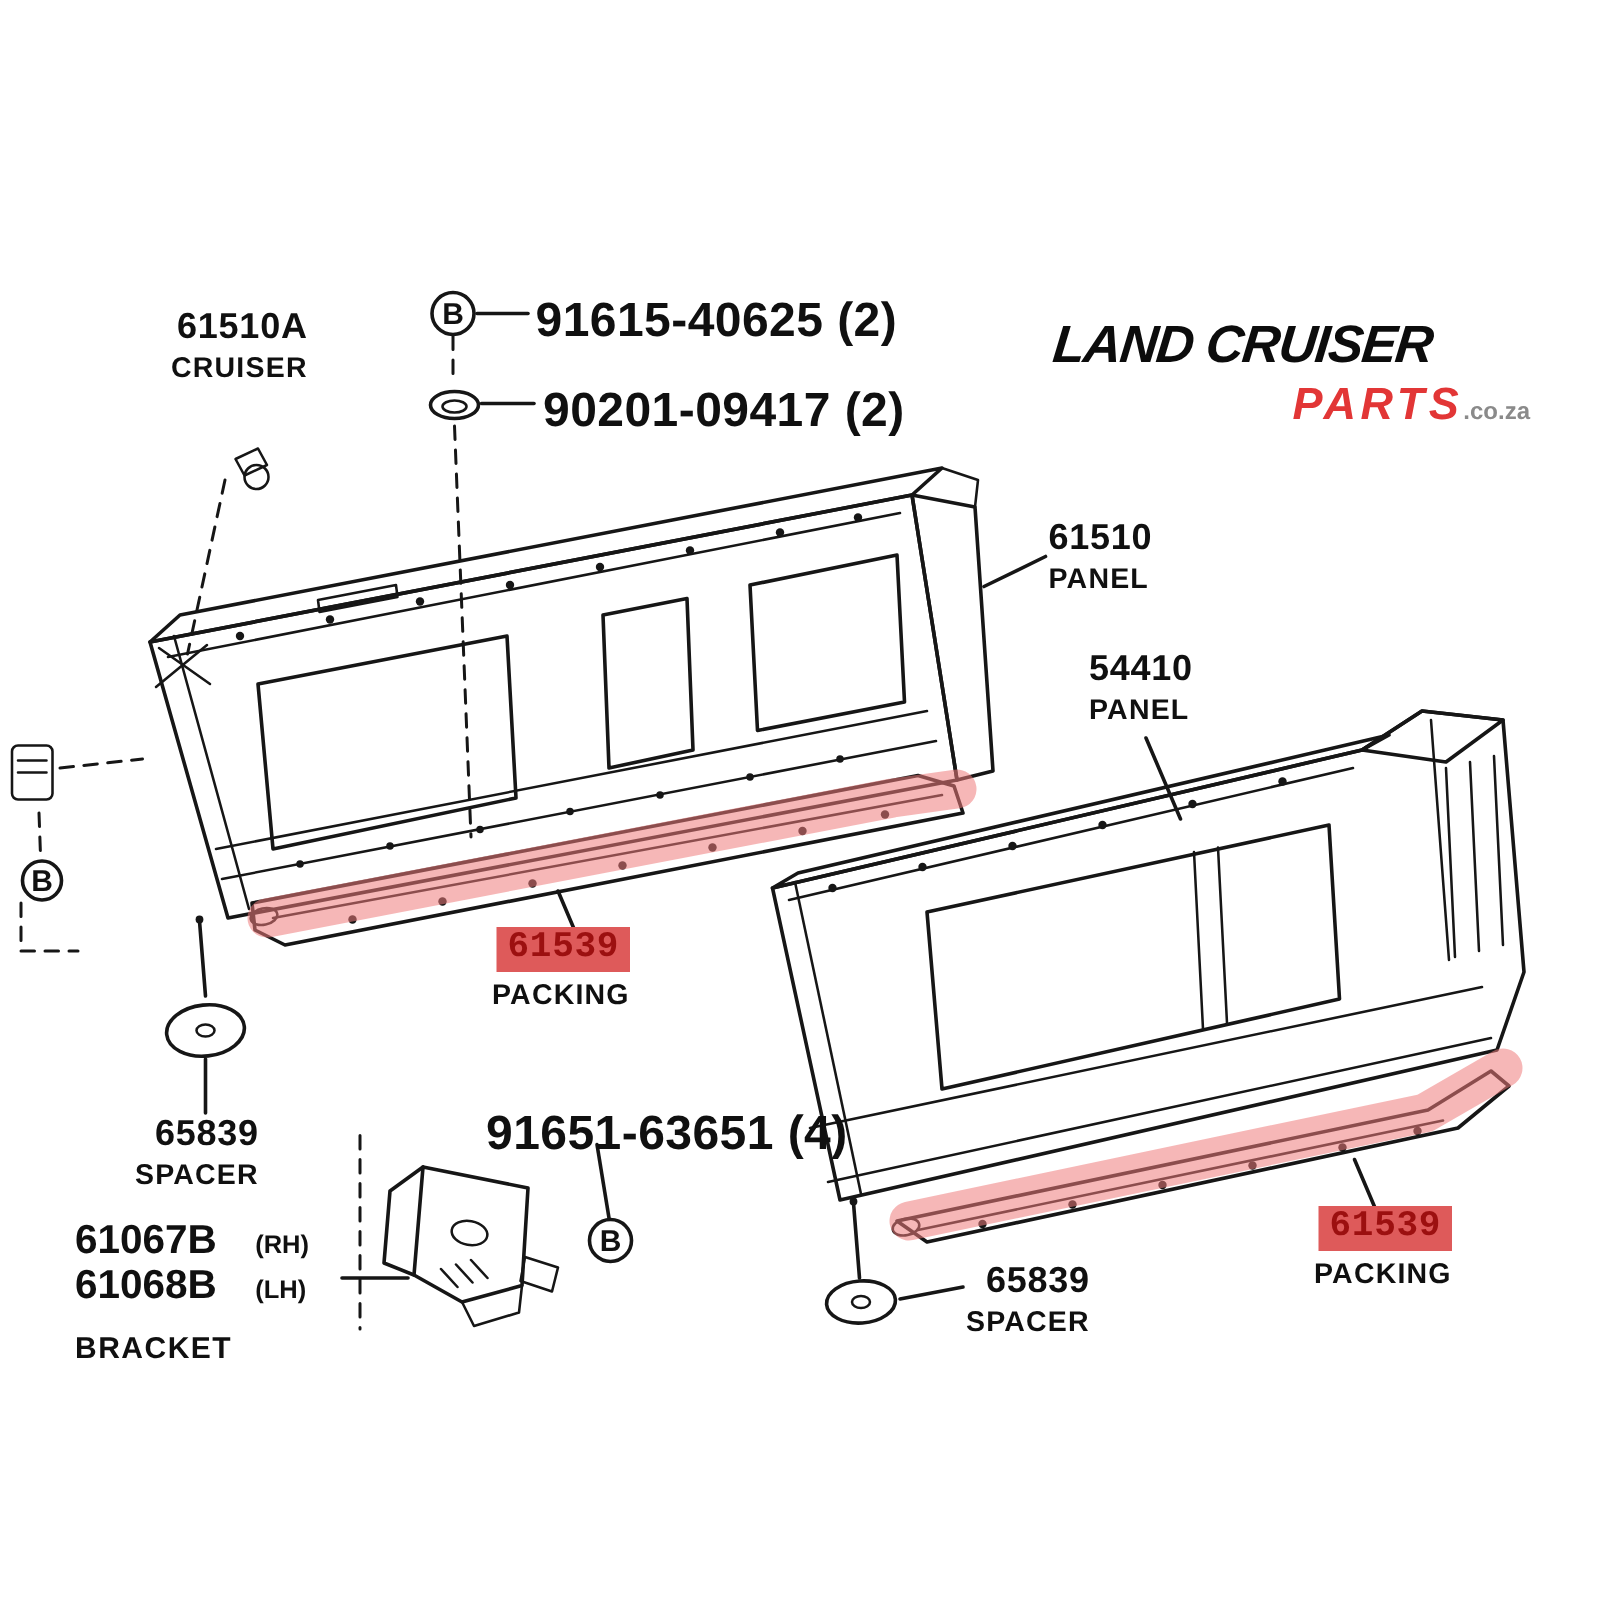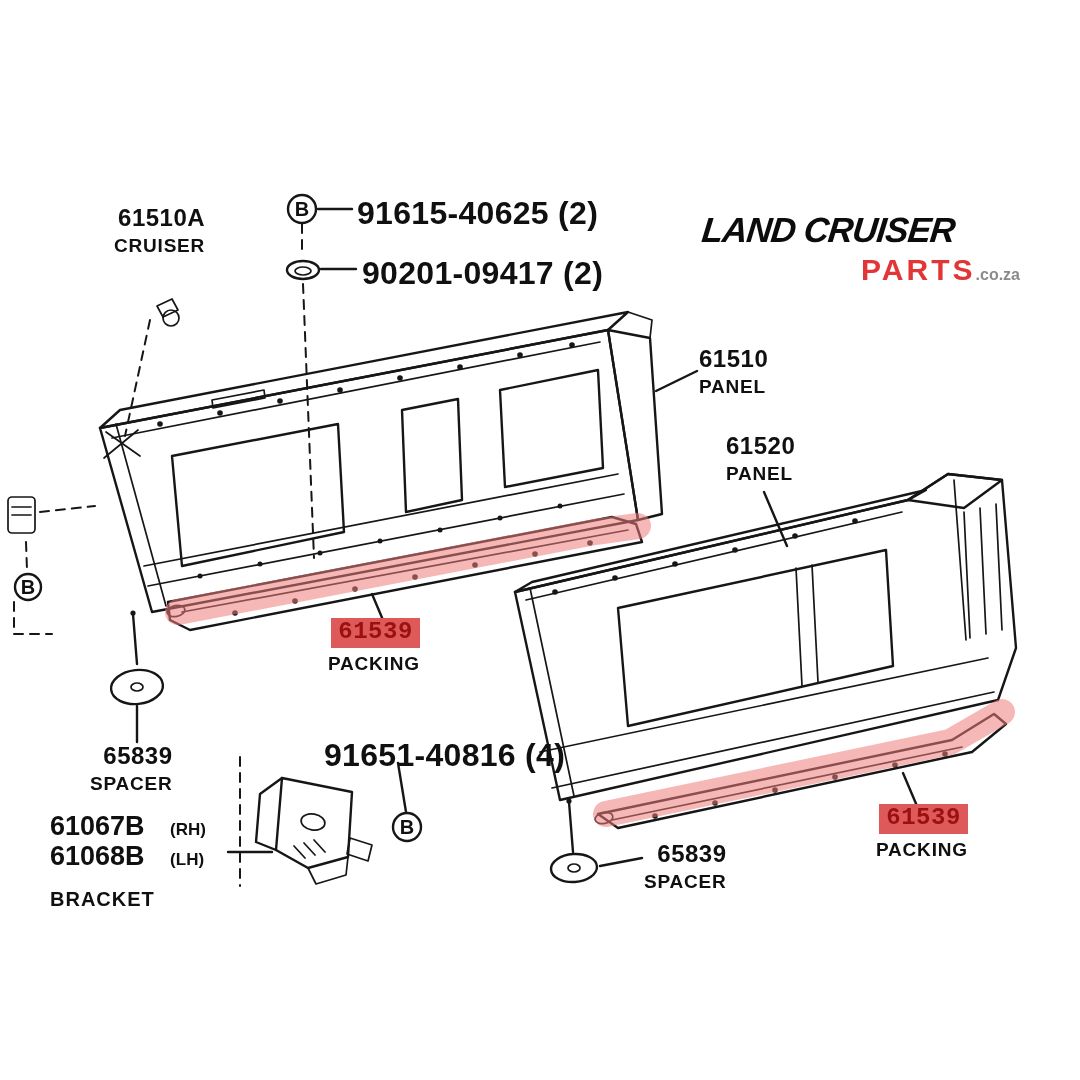--- a/index.html
+++ b/index.html
@@ -18,21 +18,21 @@
   .label .code{display:block;font-size:24px;letter-spacing:.5px;text-align:right;}
   .label .name{display:block;font-size:19px;letter-spacing:.8px;margin-top:6px;}
   .label .pn{display:block;font-size:32px;letter-spacing:.3px;}
   .hl{display:inline-block;background:var(--label-highlight-bg,#df5c5c);color:var(--label-red-text,#9c1010);padding:2px 7px 4px;font-family:Liberation Mono, monospace;}
   .side{font-size:17px;margin-left:18px;}
   .row{display:block;font-size:27px;line-height:1.1;}
   .bname{display:block;font-size:20px;letter-spacing:1px;margin-top:18px;}
   .logo{position:absolute;left:700px;top:210px;width:322px;}
   .logo-main{font-style:italic;font-weight:bold;font-size:35px;letter-spacing:-1px;color:#0c0c0c;transform:skewX(-6deg);transform-origin:left bottom;}
   .logo-sub{text-align:right;margin-top:3px;padding-right:2px;}
-  .logo-parts{color:var(--brand-red,#e23636);font-weight:bold;font-size:30px;letter-spacing:3px;}
+  .logo-parts{color:var(--brand-red,#e23636);font-weight:bold;font-size:30px;letter-spacing:3px;font-style:italic;}
   .logo-suffix{color:var(--suffix-gray,#8a8a8a);font-weight:bold;font-size:16px;text-align:center;}
 </style>
 </head>
 <body>
 
 <div id="stage">
 
   <svg width="1080" height="1080" viewBox="0 0 1080 1080">
 
     <g>
@@ -212,41 +212,41 @@
   <div class="label" style="left:362px;top:257px">
     <span class="pn">90201-09417 (2)</span>
   </div>
 
   <div class="label" style="left:699px;top:347px">
     <span class="code">61510</span>
     <span class="name">PANEL</span>
   </div>
 
   <div class="label" style="left:726px;top:434px">
-    <span class="code">61520</span>
+    <span class="code">54410</span>
     <span class="name">PANEL</span>
   </div>
 
   <div class="label" style="left:328px;top:618px">
     <span class="code"><span class="hl">61539</span></span>
     <span class="name">PACKING</span>
   </div>
 
   <div class="label" style="left:876px;top:804px">
     <span class="code"><span class="hl">61539</span></span>
     <span class="name">PACKING</span>
   </div>
 
   <div class="label" style="left:90px;top:744px">
     <span class="code">65839</span>
     <span class="name">SPACER</span>
   </div>
 
   <div class="label" style="left:324px;top:739px">
-    <span class="pn">91651-40816 (4)</span>
+    <span class="pn">91651-63651 (4)</span>
   </div>
 
   <div class="label" style="left:50px;top:812px">
     <span class="row"><span>61067B</span> <span class="side">(RH)</span></span>
     <span class="row"><span>61068B</span> <span class="side">(LH)</span></span>
     <span class="bname">BRACKET</span>
   </div>
 
   <div class="label" style="left:644px;top:842px">
     <span class="code">65839</span>

